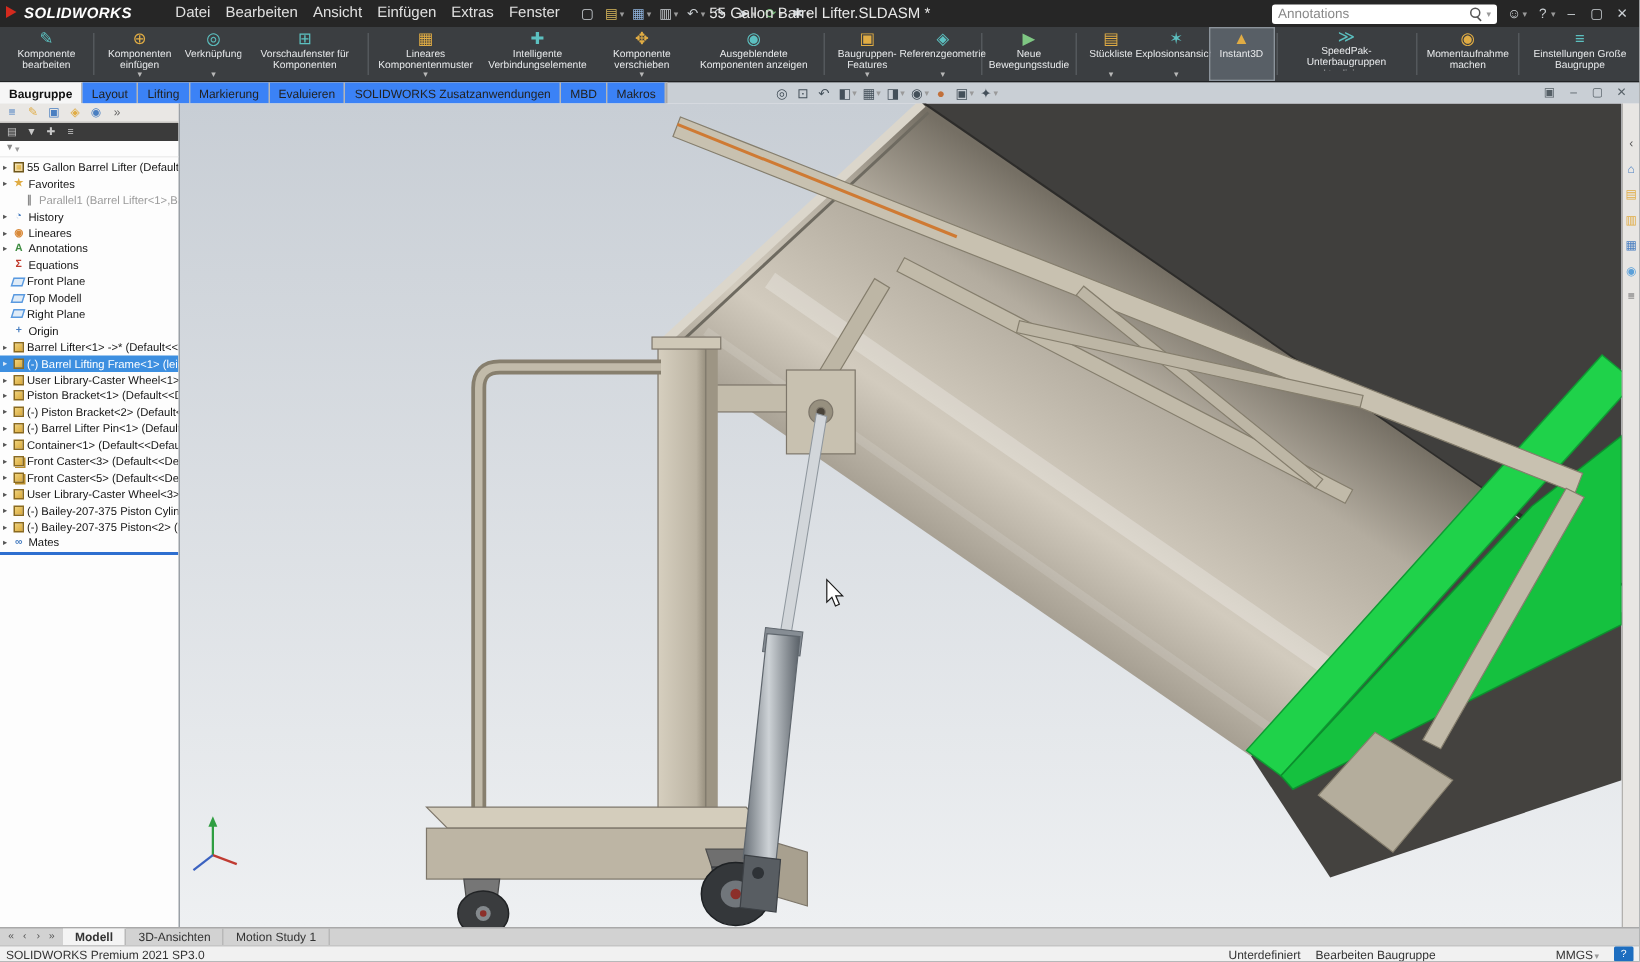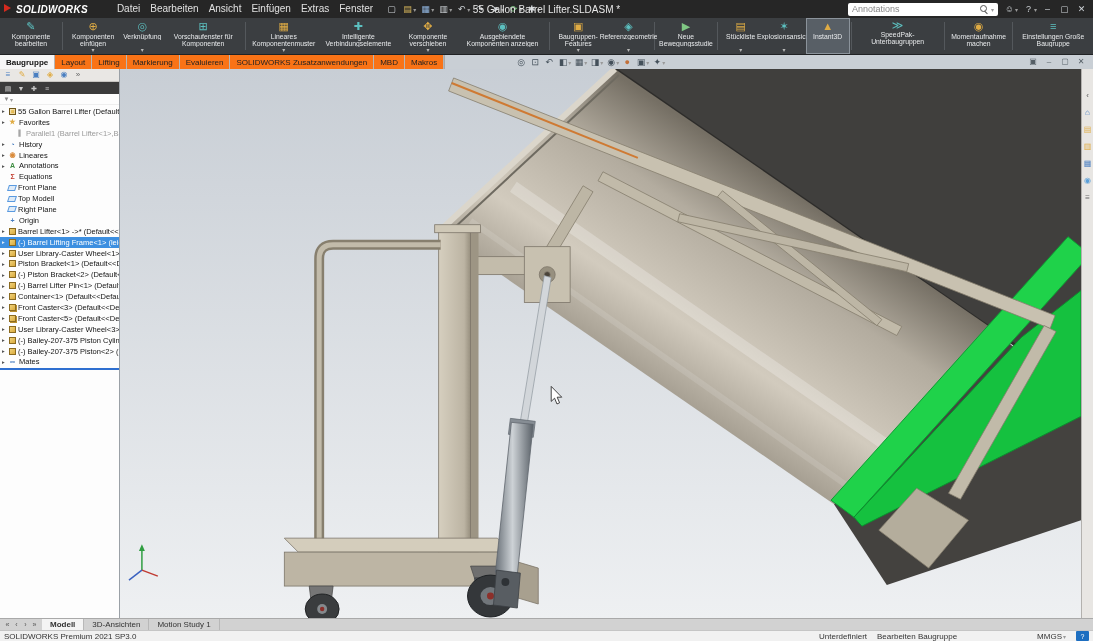--- a/index.html
+++ b/index.html
@@ -31,21 +31,21 @@
   .rbtn{display:flex;flex-direction:column;align-items:center;justify-content:flex-start;padding:1px 3px 6px;min-width:42px;max-width:88px;color:#e8eaec;font-size:6.8px;line-height:1.08;text-align:center;position:relative}
   .rbtn .icon{font-size:11px;height:13px;display:flex;align-items:center;justify-content:center}
   .rbtn .rlabel{max-height:16px;overflow:hidden}
   .rbtn .dd{position:absolute;bottom:0;left:50%;transform:translateX(-50%);font-size:6px;color:#b8b8b8}
   .rbtn.active{background:#585f66;outline:1px solid #8b939b}
   .rsep{width:1px;background:#54585c;margin:3px 2px;flex:none}
 
   
   .tabrow{height:14px;background:#c9cfd5;display:flex;align-items:stretch;flex:none}
   .cmdtabs{display:flex;background:#d4d4d4;border-right:1px solid #a8a8a8}
-  .ctab{font-size:8px;padding:0 6px;display:flex;align-items:center;color:#222;border-right:1px solid #b6b6b6;background:#f97316;white-space:nowrap}
+  .ctab{font-size:8px;padding:0 6px;display:flex;align-items:center;color:#222;border-right:1px solid #b6b6b6;background:#3b82f6;white-space:nowrap}
   .ctab.active{background:#f6f6f6;font-weight:bold;color:#111}
   .headsup{display:flex;align-items:center;gap:2px;margin-left:70px;color:#44505a}
   .hu{display:flex;align-items:center}
   .hu .gi{width:12px;height:12px;font-size:9px}
   .vwc{margin-left:auto;display:flex;gap:4px;margin-right:6px;color:#555f66;font-size:8px;align-items:center}
   .vwc .gi{width:10px;height:10px;font-size:8px}
 
   
   .content{flex:1;display:flex;min-height:0}
   .panel{width:120px;background:#fdfdfd;border-right:1px solid #9aa0a6;display:flex;flex-direction:column;font-size:7.5px;flex:none;overflow:hidden}

